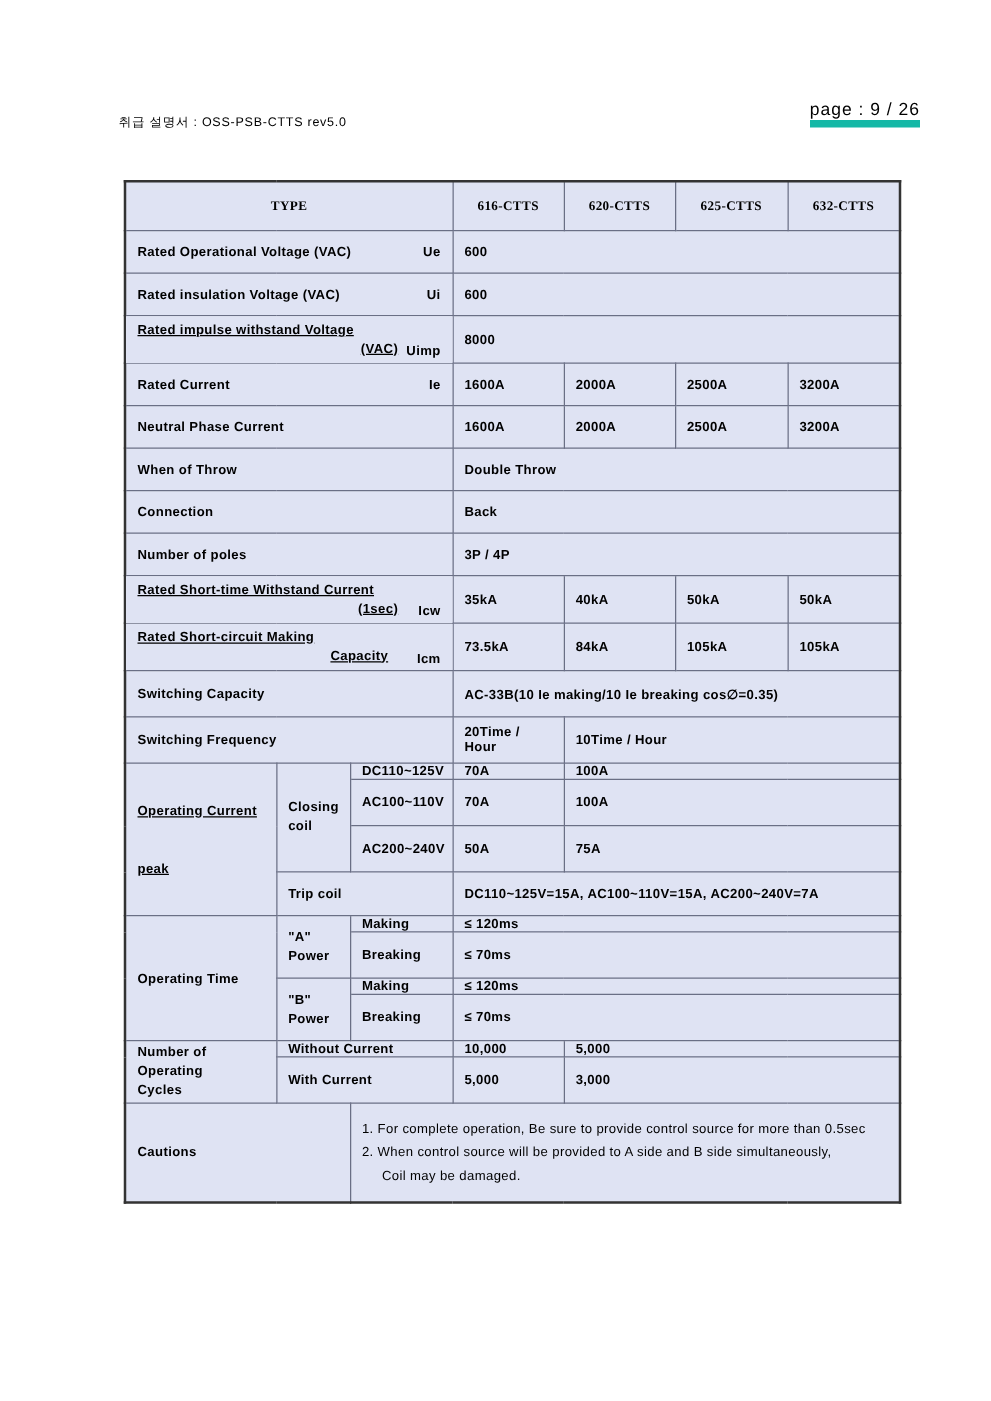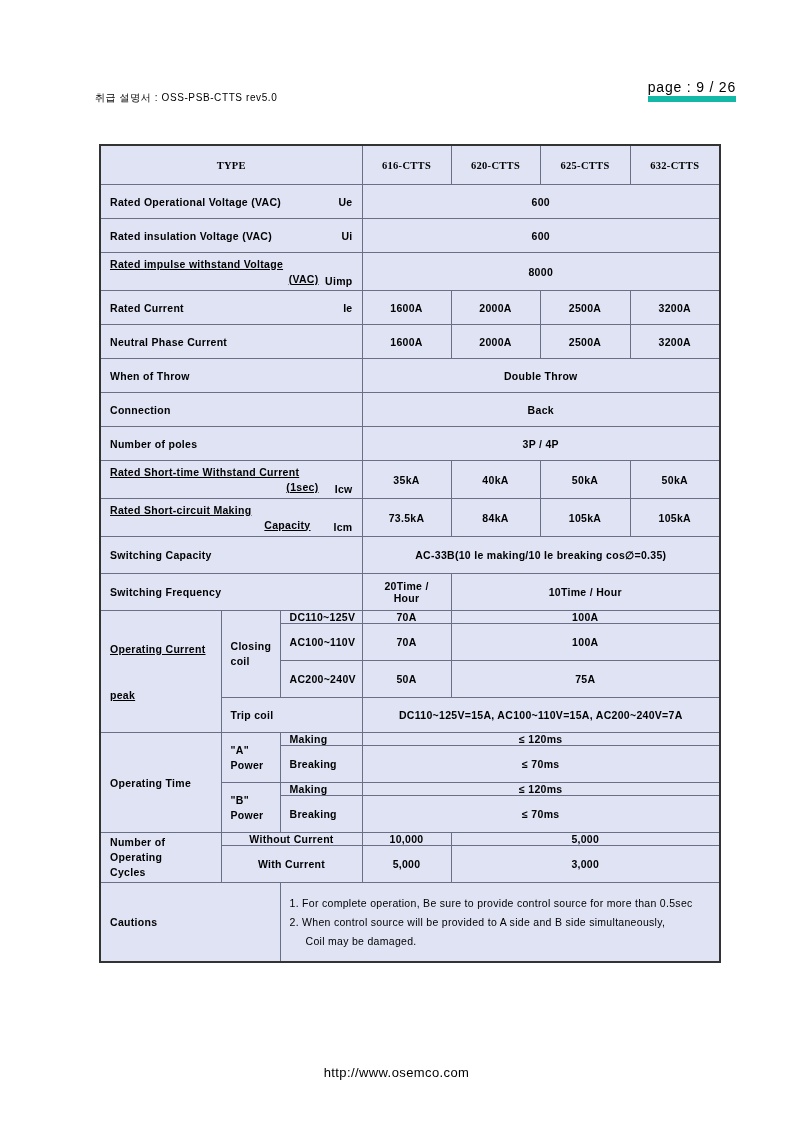--- a/index.html
+++ b/index.html
@@ -78,21 +78,21 @@
     height: 38px;
     font-family: Liberation Serif, serif;
   }
   td.lbl {
     text-align: left;
   }
   td.lbl-reg {
     font-weight: normal;
   }
   td.ctr {
-    text-align: center;
+    text-align: left;
   }
   .lbl-flex {
     display: flex;
     align-items: flex-start;
     justify-content: space-between;
     width: 100%;
     gap: 6px;
   }
   .lbl-two {
     display: block;
@@ -381,17 +381,14 @@
             <div>2.  When  control  source  will  be  provided  to  A  side  and  B  side  simultaneously,</div>
             <div class="cont">Coil  may  be  damaged.</div>
           </div>
         </td>
       </tr>
 
     </tbody>
       </table>
   </div>
 
-  <div class="doc-footer">
-    <span>http://www.osemco.com</span>
-  </div>
 
 </div>
 
 </body></html>

